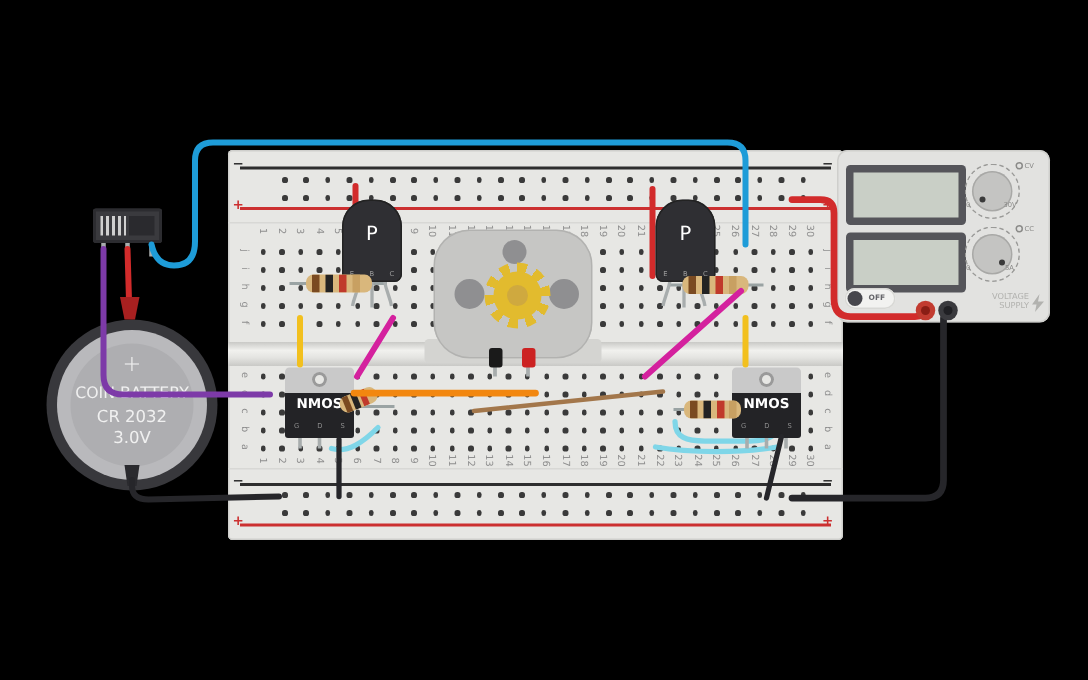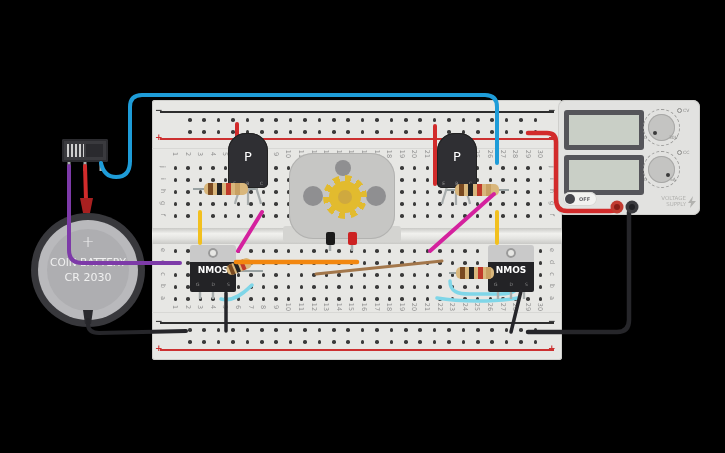--- a/index.html
+++ b/index.html
@@ -625,21 +625,22 @@
   </div>
 
   <div class="abs" id="battery">
     <div class="bat-tab" style="top:2px"></div>
     <div class="bat-tab" style="top:99px"></div>
     <div class="bat-outer"></div>
     <div class="bat-ring"></div>
     <div class="bat-center"></div>
     <div class="bat-text bat-plus" style="top:20px">+</div>
     <div class="bat-text" style="top:43px;font-size:10.5px">COIN BATTERY</div>
-    <div class="bat-text" style="top:58px;font-size:11px">CR 2030</div>
+    <div class="bat-text" style="top:58px;font-size:11px">CR 2032</div>
+    <div class="bat-text" style="top:72px;font-size:11px">3.0V</div>
   </div>
 
   <div class="abs pnp" style="left:228px;top:133px">
     <div class="plabel">P</div>
     <div class="pins">
       <span>E</span>
       <span>B</span>
       <span>C</span>
     </div>
   </div>

